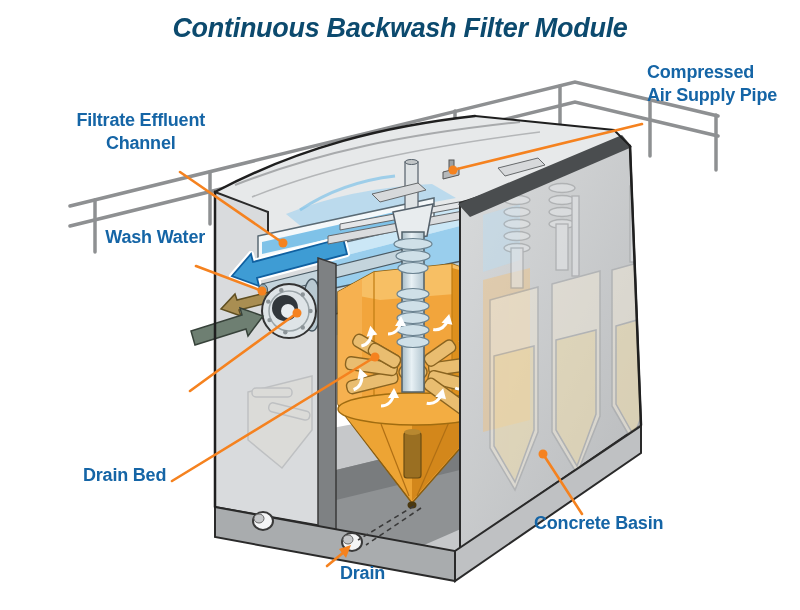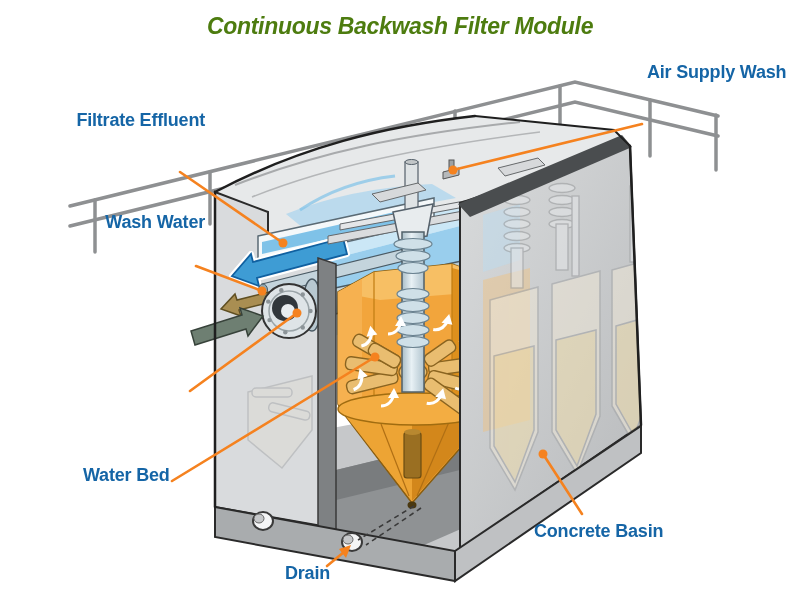--- a/index.html
+++ b/index.html
@@ -1,29 +1,29 @@
 <!DOCTYPE html>
 <html><head>
 <meta charset="utf-8">
 <style>
   html,body{margin:0;padding:0;background:#fff;}
   #stage{position:relative;width:800px;height:610px;background:#fff;overflow:hidden;
          font-family:"Liberation Sans",sans-serif;}
   #diagram-svg{position:absolute;left:0;top:0;}
   .title{position:absolute;top:13px;left:0;width:100%;text-align:center;
-         font-size:23px;font-weight:700;font-style:italic;color:#4d7c0f;letter-spacing:-0.3px;}
+         font-size:27px;font-weight:700;font-style:italic;color:#0c4a6e;letter-spacing:-0.3px;}
   .lbl{position:absolute;color:#1565A6;font-weight:700;font-size:18px;line-height:1.28;letter-spacing:-0.2px;}
   .lbl span{display:block;}
   #lbl-filtrate{top:109px;right:595px;text-align:center;}
-  #lbl-wash{top:211px;right:595px;text-align:right;}
+  #lbl-wash{top:226px;right:595px;text-align:right;}
   #lbl-supply{top:379px;left:83px;}
   #lbl-sand{top:464px;left:83px;}
-  #lbl-drain{top:562px;left:285px;width:100px;text-align:left;}
+  #lbl-drain{top:562px;left:285px;width:100px;text-align:right;}
   #lbl-air{top:61px;left:647px;}
-  #lbl-concrete{top:512px;left:534px;margin-top:8px;}
+  #lbl-concrete{top:512px;left:534px;}
 </style>
 </head>
 <body>
 
 <div id="stage">
 
 <svg id="diagram-svg" width="800" height="610" viewBox="0 0 800 610">
   <defs>
     <linearGradient id="gWall" x1="0" y1="0" x2="0.9" y2="1">
       <stop offset="0" stop-color="#D9DBDC"></stop>
@@ -278,30 +278,32 @@
       <circle cx="543" cy="454" r="4.5"></circle>
       <polygon points="351,545 339,549 346,558"></polygon>
     </g>
   </g>
 </svg>
 
 <div class="title">Continuous Backwash Filter Module</div>
 
 <div class="lbl" id="lbl-filtrate">
   <span>Filtrate Effluent</span>
+  <span>Channel</span>
 </div>
 
 <div class="lbl" id="lbl-wash">
   <span>Wash Water</span>
 </div>
 
 
-<div class="lbl" id="lbl-sand">Water Bed</div>
+<div class="lbl" id="lbl-sand">Drain Bed</div>
 
 <div class="lbl" id="lbl-drain">Drain</div>
 
 <div class="lbl" id="lbl-air">
-  <span>Air Supply Wash</span>
+  <span>Compressed</span>
+  <span>Air Supply Pipe</span>
 </div>
 
 <div class="lbl" id="lbl-concrete">Concrete Basin</div>
 
 </div>
 
 </body></html>

